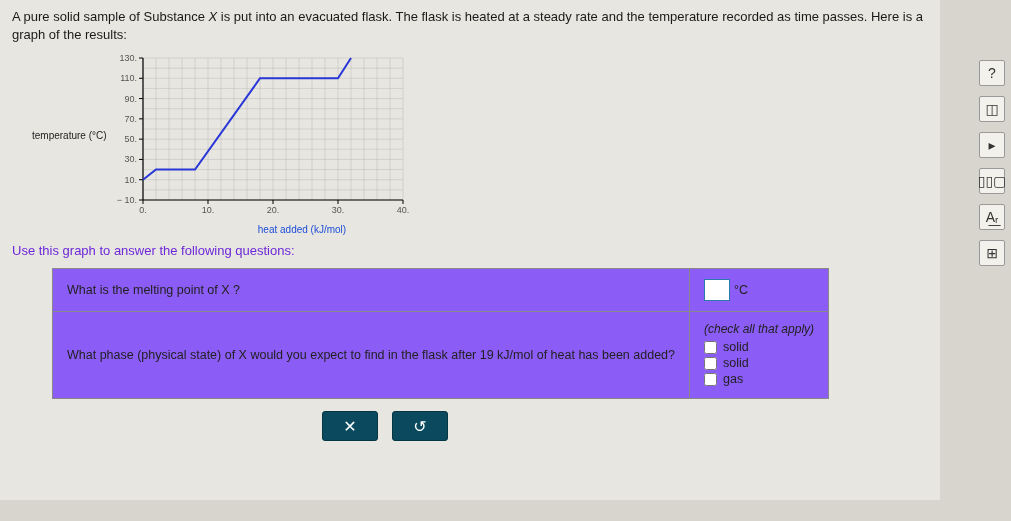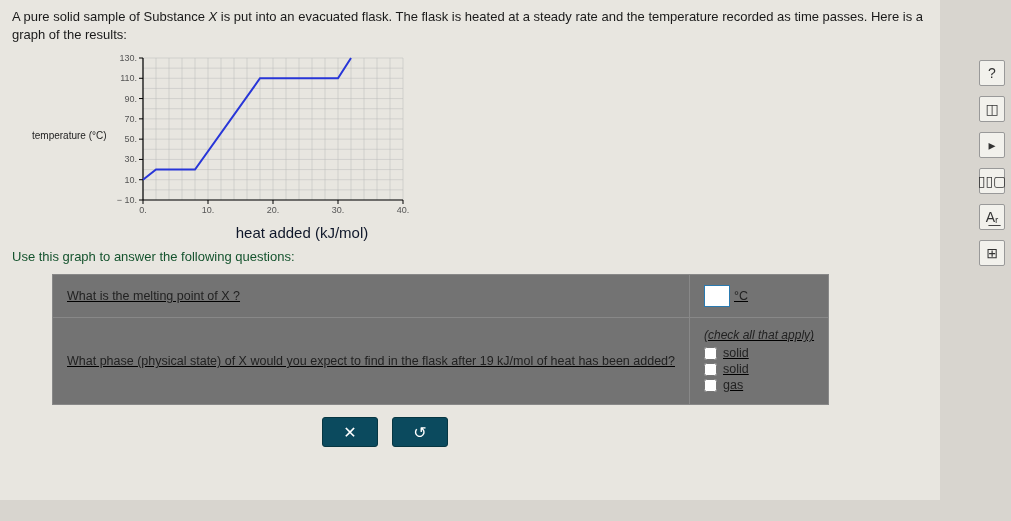--- a/index.html
+++ b/index.html
@@ -32,37 +32,36 @@
     margin-bottom: 4px;
   }
   .ylabel {
     font-size: 10px;
     color: #222;
     margin-right: 6px;
   }
   .chart-box { position: relative; }
   svg.chart { display: block; }
   .xlabel {
-    font-size: 15px;
-    color: #0f172a;
+    font-size: 10px;
+    color: #1d4ed8;
     text-align: center;
     margin-left: 160px;
     width: 260px;
     margin-bottom: 8px;
   }
   .instruction {
     font-size: 13px;
-    color: #14532d;
+    color: #6d28d9;
     margin-bottom: 10px;
   }
   table.qtable {
     border-collapse: collapse;
     margin-left: 40px;
-    background: #737373;
-    text-decoration: underline;
+    background: #8b5cf6;
   }
   table.qtable td {
     border: 1px solid #888;
     padding: 10px 14px;
     font-size: 12.5px;
     color: #222;
     vertical-align: middle;
   }
   .input-box {
     display: inline-block;

